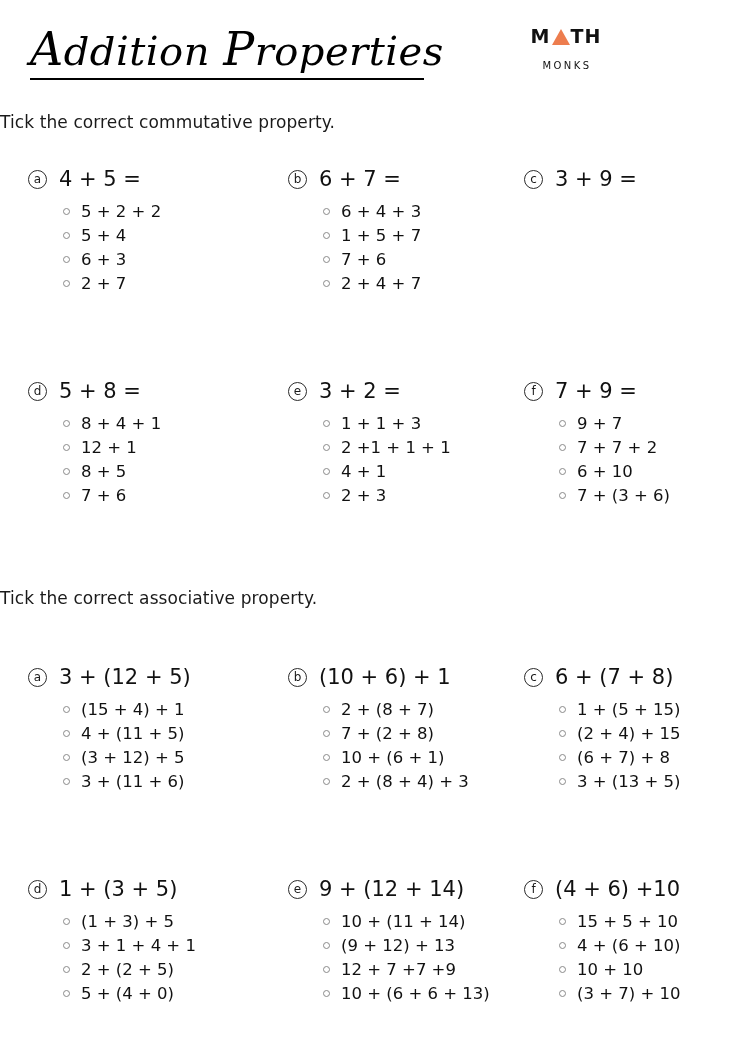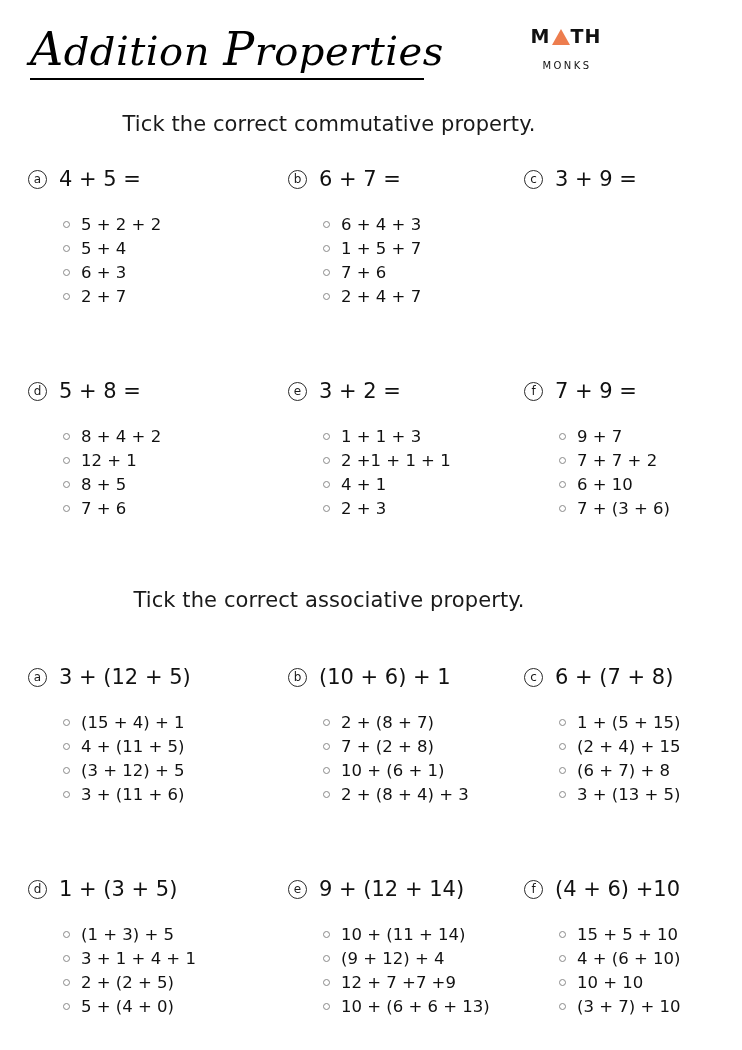--- a/index.html
+++ b/index.html
@@ -84,23 +84,23 @@
     color: #111111;
     margin-top: 14px;
     padding-left: 2px;
   }
 
   
   .instruction {
     position: absolute;
     left: 0;
     width: 658px;
-    text-align: center;
-    font-family: "DejaVu Sans", sans-serif;
-    font-size: 21px;
+    text-align: left;
+    font-family: "DejaVu Sans", sans-serif;
+    font-size: 17px;
     font-weight: 400;
     color: #1a1a1a;
     letter-spacing: 0.1px;
   }
   #instruction-commutative { top: 112px; }
   #instruction-associative { top: 588px; }
 
   
   .qgrid {
     position: absolute;
@@ -145,21 +145,21 @@
   }
   .qprompt {
     margin-left: 12px;
     font-family: "DejaVu Sans", sans-serif;
     font-size: 21px;
     color: #111111;
     white-space: nowrap;
   }
 
   .options {
-    margin-top: 22px;
+    margin-top: 9px;
     padding-left: 35px;
   }
   .option {
     display: flex;
     align-items: center;
     height: 24px;
   }
   .bullet {
     width: 7px;
     height: 7px;
@@ -260,21 +260,21 @@
   <div class="qrow">
 
     <div class="question col0">
       <div class="qhead">
         <div class="qlabel">d</div>
         <div class="qprompt">5 + 8 =</div>
       </div>
       <div class="options">
         <div class="option">
           <span class="bullet"></span>
-          <span class="option-text">8 + 4 + 2</span>
+          <span class="option-text">8 + 4 + 1</span>
         </div>
         <div class="option">
           <span class="bullet"></span>
           <span class="option-text">12 + 1</span>
         </div>
         <div class="option">
           <span class="bullet"></span>
           <span class="option-text">8 + 5</span>
         </div>
         <div class="option">
@@ -451,21 +451,21 @@
         <div class="qlabel">e</div>
         <div class="qprompt">9 + (12 + 14)</div>
       </div>
       <div class="options">
         <div class="option">
           <span class="bullet"></span>
           <span class="option-text">10 + (11 + 14)</span>
         </div>
         <div class="option">
           <span class="bullet"></span>
-          <span class="option-text">(9 + 12) + 4</span>
+          <span class="option-text">(9 + 12) + 13</span>
         </div>
         <div class="option">
           <span class="bullet"></span>
           <span class="option-text">12 + 7 +7 +9</span>
         </div>
         <div class="option">
           <span class="bullet"></span>
           <span class="option-text">10 + (6 + 6 + 13)</span>
         </div>
       </div>

